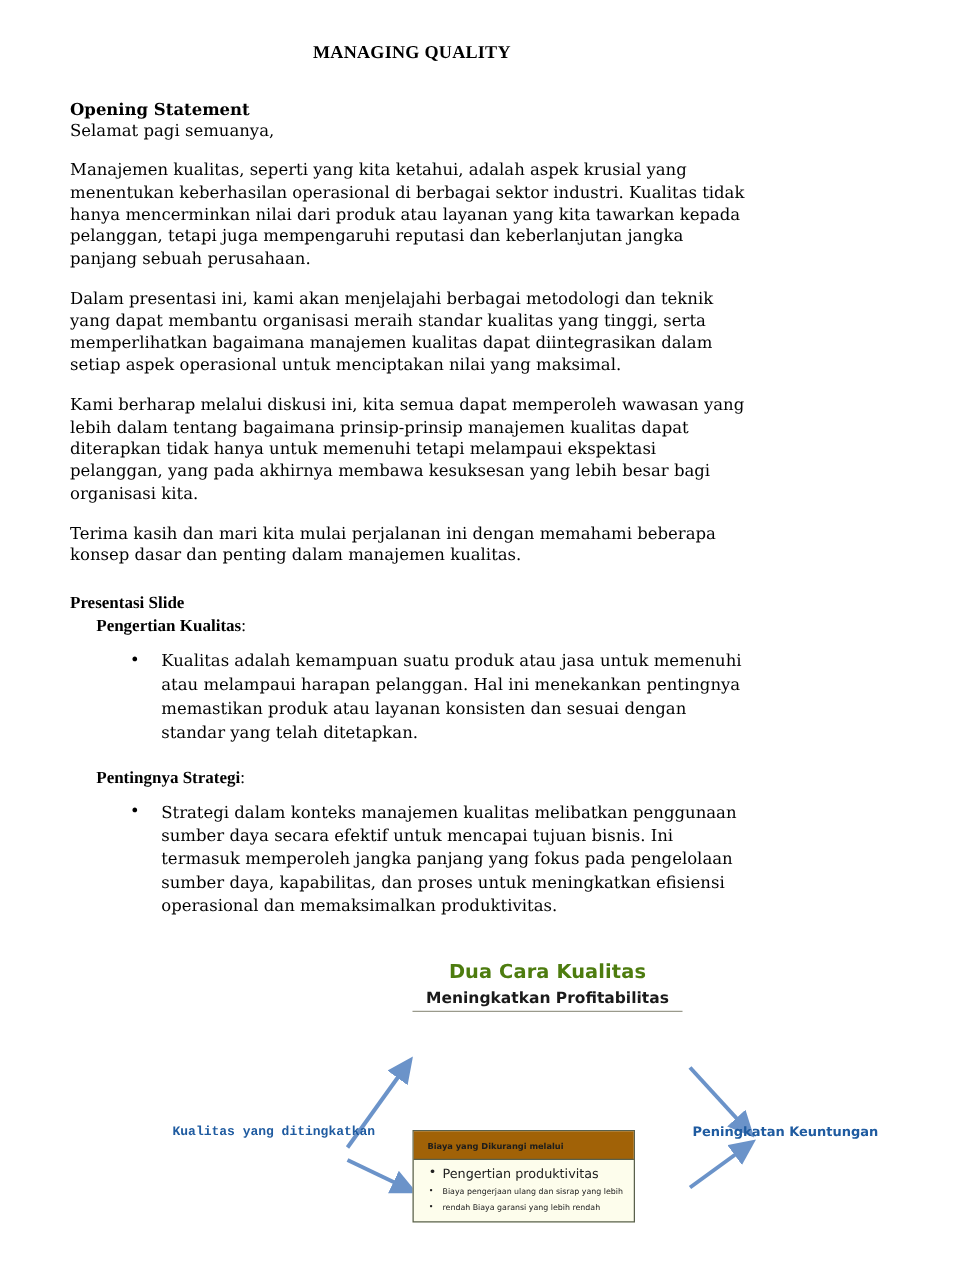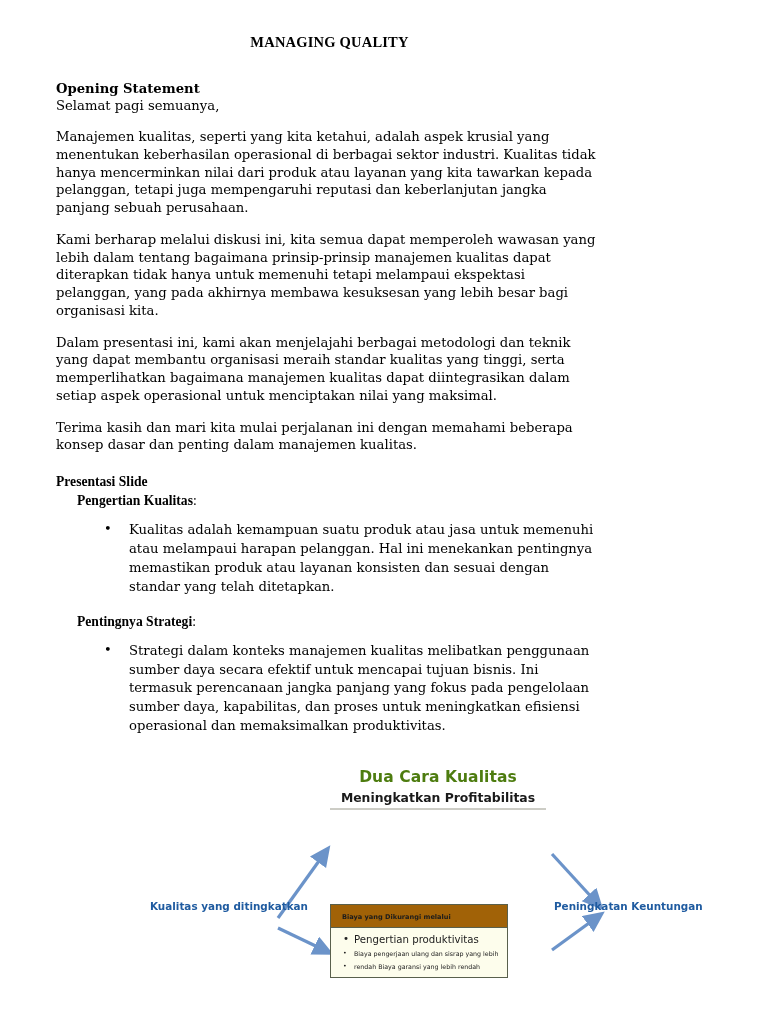--- a/index.html
+++ b/index.html
@@ -172,53 +172,53 @@
   .dg-lg  { font-size: 10.2px; line-height: 14px; }
 
   .dg-label {
     position: absolute;
     font-family: "DejaVu Sans", "Liberation Sans", sans-serif;
     font-weight: bold;
     font-size: 10.4px;
     color: #1f5ba0;
     white-space: nowrap;
   }
-  .dg-label.left  { left: 12px;   top: 132px; }
+  .dg-label.left  { left: 0px;   top: 132px; font-family: Liberation Mono, monospace; }
   .dg-label.right { left: 416px; top: 132px; }
 </style>
 </head>
 <body>
 
 <div class="page">
 
   <h1 class="doc-title">MANAGING QUALITY</h1>
 
   <div style="margin-top:30px;">
     <div class="section-head">Opening Statement</div>
     <div class="lead-line">Selamat pagi semuanya,</div>
 
     <p class="para">Manajemen kualitas, seperti yang kita ketahui, adalah aspek krusial yang menentukan keberhasilan operasional di berbagai sektor industri. Kualitas tidak hanya mencerminkan nilai dari produk atau layanan yang kita tawarkan kepada pelanggan, tetapi juga mempengaruhi reputasi dan keberlanjutan jangka panjang sebuah perusahaan.</p>
+    <p class="para">Dalam presentasi ini, kami akan menjelajahi berbagai metodologi dan teknik yang dapat membantu organisasi meraih standar kualitas yang tinggi, serta memperlihatkan bagaimana manajemen kualitas dapat diintegrasikan dalam setiap aspek operasional untuk menciptakan nilai yang maksimal.</p>
     <p class="para">Kami berharap melalui diskusi ini, kita semua dapat memperoleh wawasan yang lebih dalam tentang bagaimana prinsip-prinsip manajemen kualitas dapat diterapkan tidak hanya untuk memenuhi tetapi melampaui ekspektasi pelanggan, yang pada akhirnya membawa kesuksesan yang lebih besar bagi organisasi kita.</p>
-    <p class="para">Dalam presentasi ini, kami akan menjelajahi berbagai metodologi dan teknik yang dapat membantu organisasi meraih standar kualitas yang tinggi, serta memperlihatkan bagaimana manajemen kualitas dapat diintegrasikan dalam setiap aspek operasional untuk menciptakan nilai yang maksimal.</p>
     <p class="para">Terima kasih dan mari kita mulai perjalanan ini dengan memahami beberapa konsep dasar dan penting dalam manajemen kualitas.</p>
   </div>
 
   <div class="block-presentasi">
     <div class="sub-head">Presentasi Slide</div>
 
     <div class="sub-head-2"><span>Pengertian Kualitas</span><span class="colon">:</span></div>
 
     <ul class="bullets">
       <li>Kualitas adalah kemampuan suatu produk atau jasa untuk memenuhi atau melampaui harapan pelanggan. Hal ini menekankan pentingnya memastikan produk atau layanan konsisten dan sesuai dengan standar yang telah ditetapkan.</li>
     </ul>
 
     <div class="sub-head-2" style="margin-top:17px;"><span>Pentingnya Strategi</span><span class="colon">:</span></div>
 
     <ul class="bullets">
-      <li>Strategi dalam konteks manajemen kualitas melibatkan penggunaan sumber daya secara efektif untuk mencapai tujuan bisnis. Ini termasuk perencanaan jangka panjang yang fokus pada pengelolaan sumber daya, kapabilitas, dan proses untuk meningkatkan efisiensi operasional dan memaksimalkan produktivitas.</li>
+      <li>Strategi dalam konteks manajemen kualitas melibatkan penggunaan sumber daya secara efektif untuk mencapai tujuan bisnis. Ini termasuk memperoleh jangka panjang yang fokus pada pengelolaan sumber daya, kapabilitas, dan proses untuk meningkatkan efisiensi operasional dan memaksimalkan produktivitas.</li>
     </ul>
   </div>
 
   <div class="diagram">
 
     <div class="dg-title">Dua Cara Kualitas</div>
     <div class="dg-subtitle">Meningkatkan Profitabilitas</div>
 
     <svg class="diagram-svg" width="600" height="230" viewBox="0 0 600 230">
       <defs>

